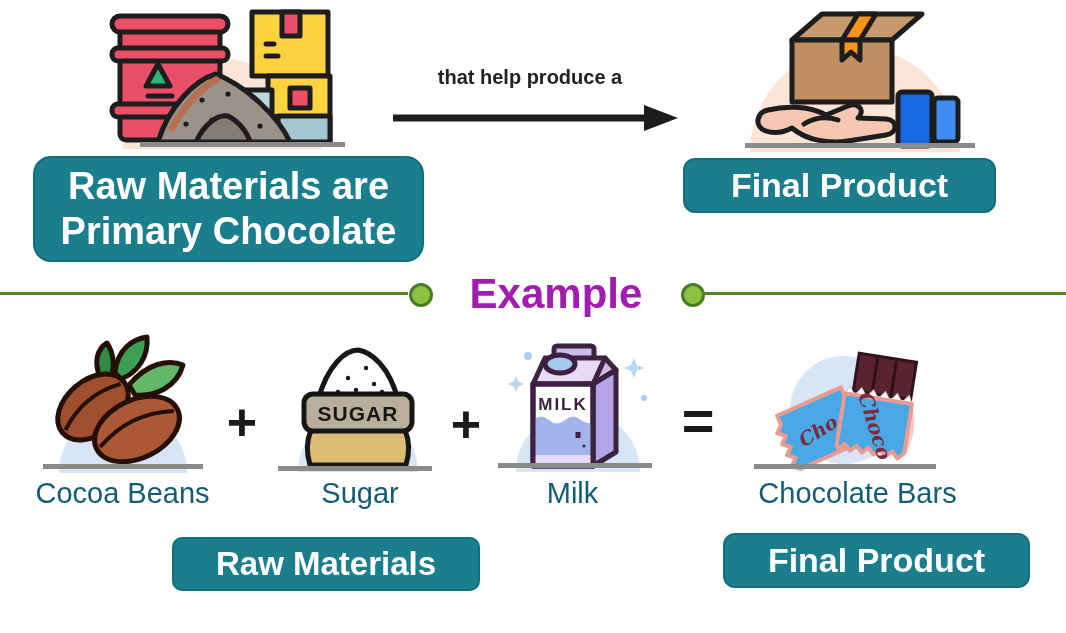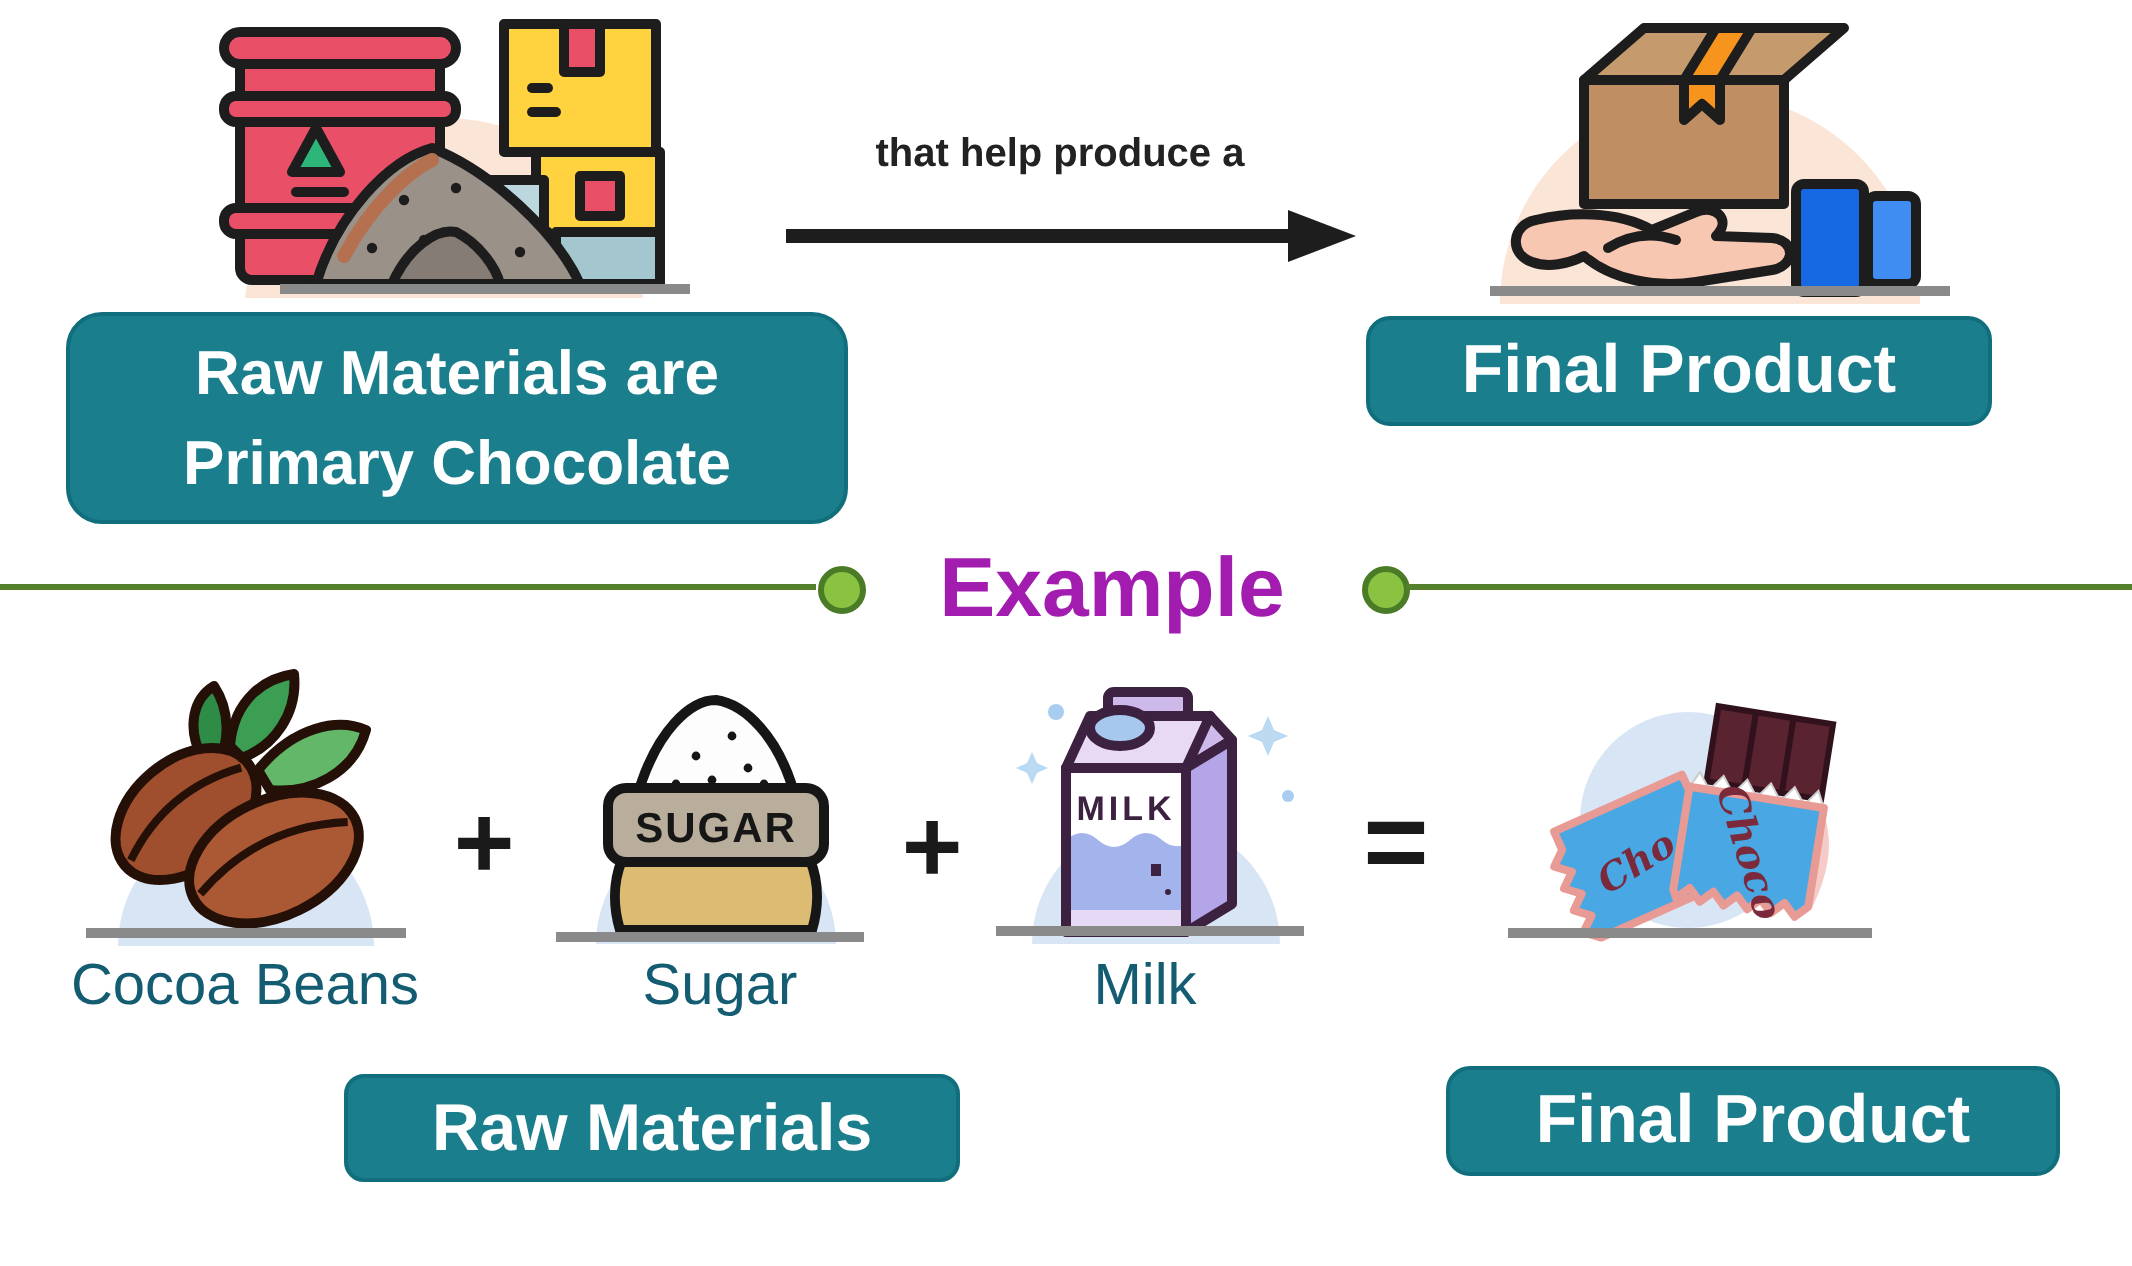--- a/index.html
+++ b/index.html
@@ -7,21 +7,21 @@
     position:relative;width:1066px;height:633px;background:#ffffff;
     font-family:"Liberation Sans",sans-serif;overflow:hidden;
   }
   .abs{position:absolute;}
   
   .badge{
     background:#1a7e8c;border:2px solid #116e7c;color:#ffffff;
     display:flex;align-items:center;justify-content:center;text-align:center;
     font-weight:bold;box-sizing:border-box;
   }
-  .badge-raw-def{left:33px;top:156px;width:391px;height:106px;border-radius:18px;font-size:31px;line-height:45px;flex-direction:column;}
+  .badge-raw-def{left:33px;top:156px;width:391px;height:106px;border-radius:18px;font-size:38px;line-height:45px;flex-direction:column;}
   .badge-final-top{left:683px;top:158px;width:313px;height:55px;border-radius:12px;font-size:34px;}
   .badge-raw-bottom{left:172px;top:537px;width:308px;height:54px;border-radius:10px;font-size:33px;}
   .badge-final-bottom{left:723px;top:533px;width:307px;height:55px;border-radius:12px;font-size:34px;}
   
   .arrow-caption{left:380px;top:66px;width:300px;text-align:center;font-size:20px;font-weight:bold;color:#222222;}
   
   .divider-line{height:3px;background:#55812d;top:292px;}
   .divider-line.left{left:0;width:408px;}
   .divider-line.right{left:703px;width:363px;}
   .divider-dot{width:18px;height:18px;border-radius:50%;background:#8ac341;border:3px solid #4a7b26;top:283px;box-sizing:content-box;}
@@ -205,20 +205,21 @@
       <path d="M88,56 L92,48 L98,56 L104,48 L110,56 L116,48 L122,56 L128,48 L134,56 L140,48 L146,56 L152,48 L156,56 Z" fill="#ffffff" stroke="#cccccc" stroke-width="1"></path>
       <path d="M88,56 H156 V106 L150,112 L144,106 L138,112 L132,106 L126,112 L120,106 L114,112 L108,106 L102,112 L96,106 L90,112 L88,108 Z" fill="#49a7e3" stroke="#e89a94" stroke-width="4" stroke-linejoin="round"></path>
       <text x="122" y="90" text-anchor="middle" font-size="20" font-weight="bold" font-style="italic" font-family="'DejaVu Serif',serif" fill="#7b2a3c" transform="rotate(64 122 84)">Choco</text>
     </g>
     <rect x="2" y="122" width="182" height="5" fill="#8a8a8a"></rect>
   </svg>
 
   <div class="abs item-label lbl-cocoa">Cocoa Beans</div>
   <div class="abs item-label lbl-sugar">Sugar</div>
   <div class="abs item-label lbl-milk">Milk</div>
+  <div class="abs item-label lbl-choco">Chocolate Bars</div>
 
   <div class="abs badge badge-raw-bottom">
     <span>Raw Materials</span>
   </div>
   <div class="abs badge badge-final-bottom">
     <span>Final Product</span>
   </div>
 
 </div>
 

